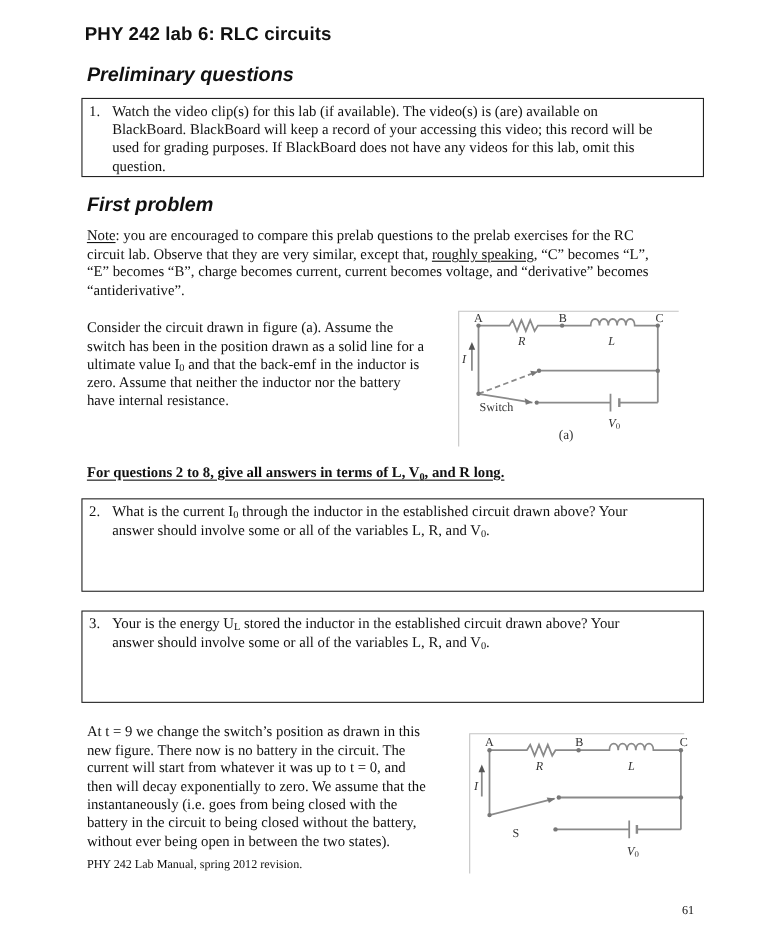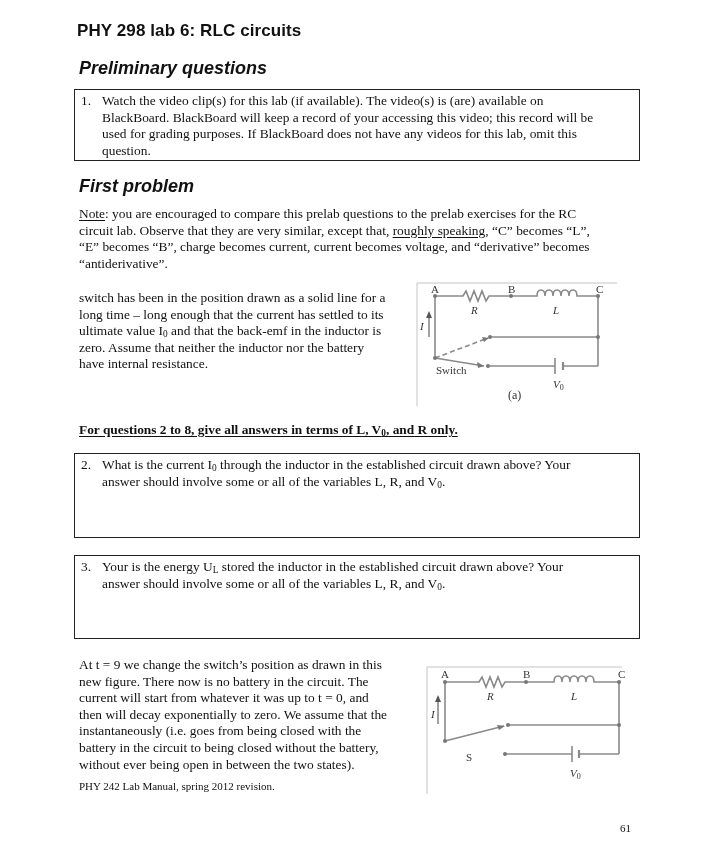--- a/index.html
+++ b/index.html
@@ -15,21 +15,21 @@
   .q .num { position:absolute; left:0; top:0; }
   .q .txt { position:absolute; left:21px; top:0; }
   u { text-decoration: underline; text-underline-offset:2px; }
   .fig svg { display:block; }
   .footer { font-size:11px; }
   sub { font-size:70%; vertical-align:-2px; line-height:0; }
 </style>
 </head>
 <body>
 
-<div class="abs sans title">PHY 298 lab 6: RLC circuits</div>
+<div class="abs sans title">PHY 242 lab 6: RLC circuits</div>
 <div class="abs sans h2" style="left:79px; top:58px;">Preliminary questions</div>
 
 <div class="abs box" style="left:74px; top:89px; width:566px; height:72px;">
   <div class="q serif" style="left:6px; top:3px; width:550px;">
     <span class="num">1.</span>
     <div class="txt" style="width:530px;">
       <div style="white-space:nowrap;">Watch the video clip(s) for this lab (if available).  The video(s) is (are) available on</div>
       <div style="white-space:nowrap;">BlackBoard.  BlackBoard will keep a record of your accessing this video; this record will be</div>
       <div style="white-space:nowrap;">used for grading purposes.  If BlackBoard does not have any videos for this lab, omit this</div>
       <div style="white-space:nowrap;">question.</div>
@@ -40,22 +40,22 @@
 <div class="abs sans h2" style="left:79px; top:176px;">First problem</div>
 
 <div class="abs serif para" style="left:79px; top:206px; width:560px; white-space:nowrap;">
   <div><u>Note</u><span>: you are encouraged to compare this prelab questions to the prelab exercises for the RC</span></div>
   <div><span>circuit lab.  Observe that they are very similar, except that, </span><u>roughly speaking</u><span>, “C” becomes “L”,</span></div>
   <div>“E” becomes “B”, charge becomes current, current becomes voltage, and “derivative” becomes</div>
   <div>“antiderivative”.</div>
 </div>
 
 <div class="abs serif para" style="left:79px; top:290px; width:330px; white-space:nowrap;">
+  <div>Consider the circuit drawn in figure (a).  Assume the</div>
   <div>switch has been in the position drawn as a solid line for a</div>
-  <div>long time – long enough that the current has settled to its</div>
   <div><span>ultimate value I</span><sub>0</sub><span> and that the back-emf in the inductor is</span></div>
   <div>zero.  Assume that neither the inductor nor the battery</div>
   <div>have internal resistance.</div>
 </div>
 
 <div class="abs fig" style="left:412px; top:278px; width:228px; height:130px;">
   <svg width="228" height="130" viewBox="0 0 228 130">
 
     <path d="M5 128 L5 5 L205 5" fill="none" stroke="#c4c4c4" stroke-width="1"></path>
 
@@ -101,21 +101,21 @@
       <text x="59" y="36" font-style="italic">R</text>
       <text x="141" y="36" font-style="italic">L</text>
       <text x="8" y="52" font-style="italic">I</text>
       <text x="24" y="96">Switch</text>
       <text x="141" y="110" font-style="italic"><tspan>V</tspan><tspan font-size="8" dy="2" font-style="normal">0</tspan></text>
       <text x="96" y="121" font-size="12">(a)</text>
     </g>
   </svg>
 </div>
 
-<div class="abs serif" style="left:79px; top:422px; font-size:13.4px; font-weight:bold; text-decoration:underline; text-underline-offset:2px;"><span>For questions 2 to 8, give all answers in terms of L, V</span><sub>0</sub><span>, and R only.</span></div>
+<div class="abs serif" style="left:79px; top:422px; font-size:13.4px; font-weight:bold; text-decoration:underline; text-underline-offset:2px;"><span>For questions 2 to 8, give all answers in terms of L, V</span><sub>0</sub><span>, and R long.</span></div>
 
 <div class="abs box" style="left:74px; top:453px; width:566px; height:85px;">
   <div class="q serif" style="left:6px; top:3px; width:550px;">
     <span class="num">2.</span>
     <div class="txt" style="white-space:nowrap;">
       <div><span>What is the current I</span><sub>0</sub><span> through the inductor in the established circuit drawn above?  Your</span></div>
       <div><span>answer should involve some or all of the variables L, R, and V</span><sub>0</sub><span>.</span></div>
     </div>
   </div>
 </div>

